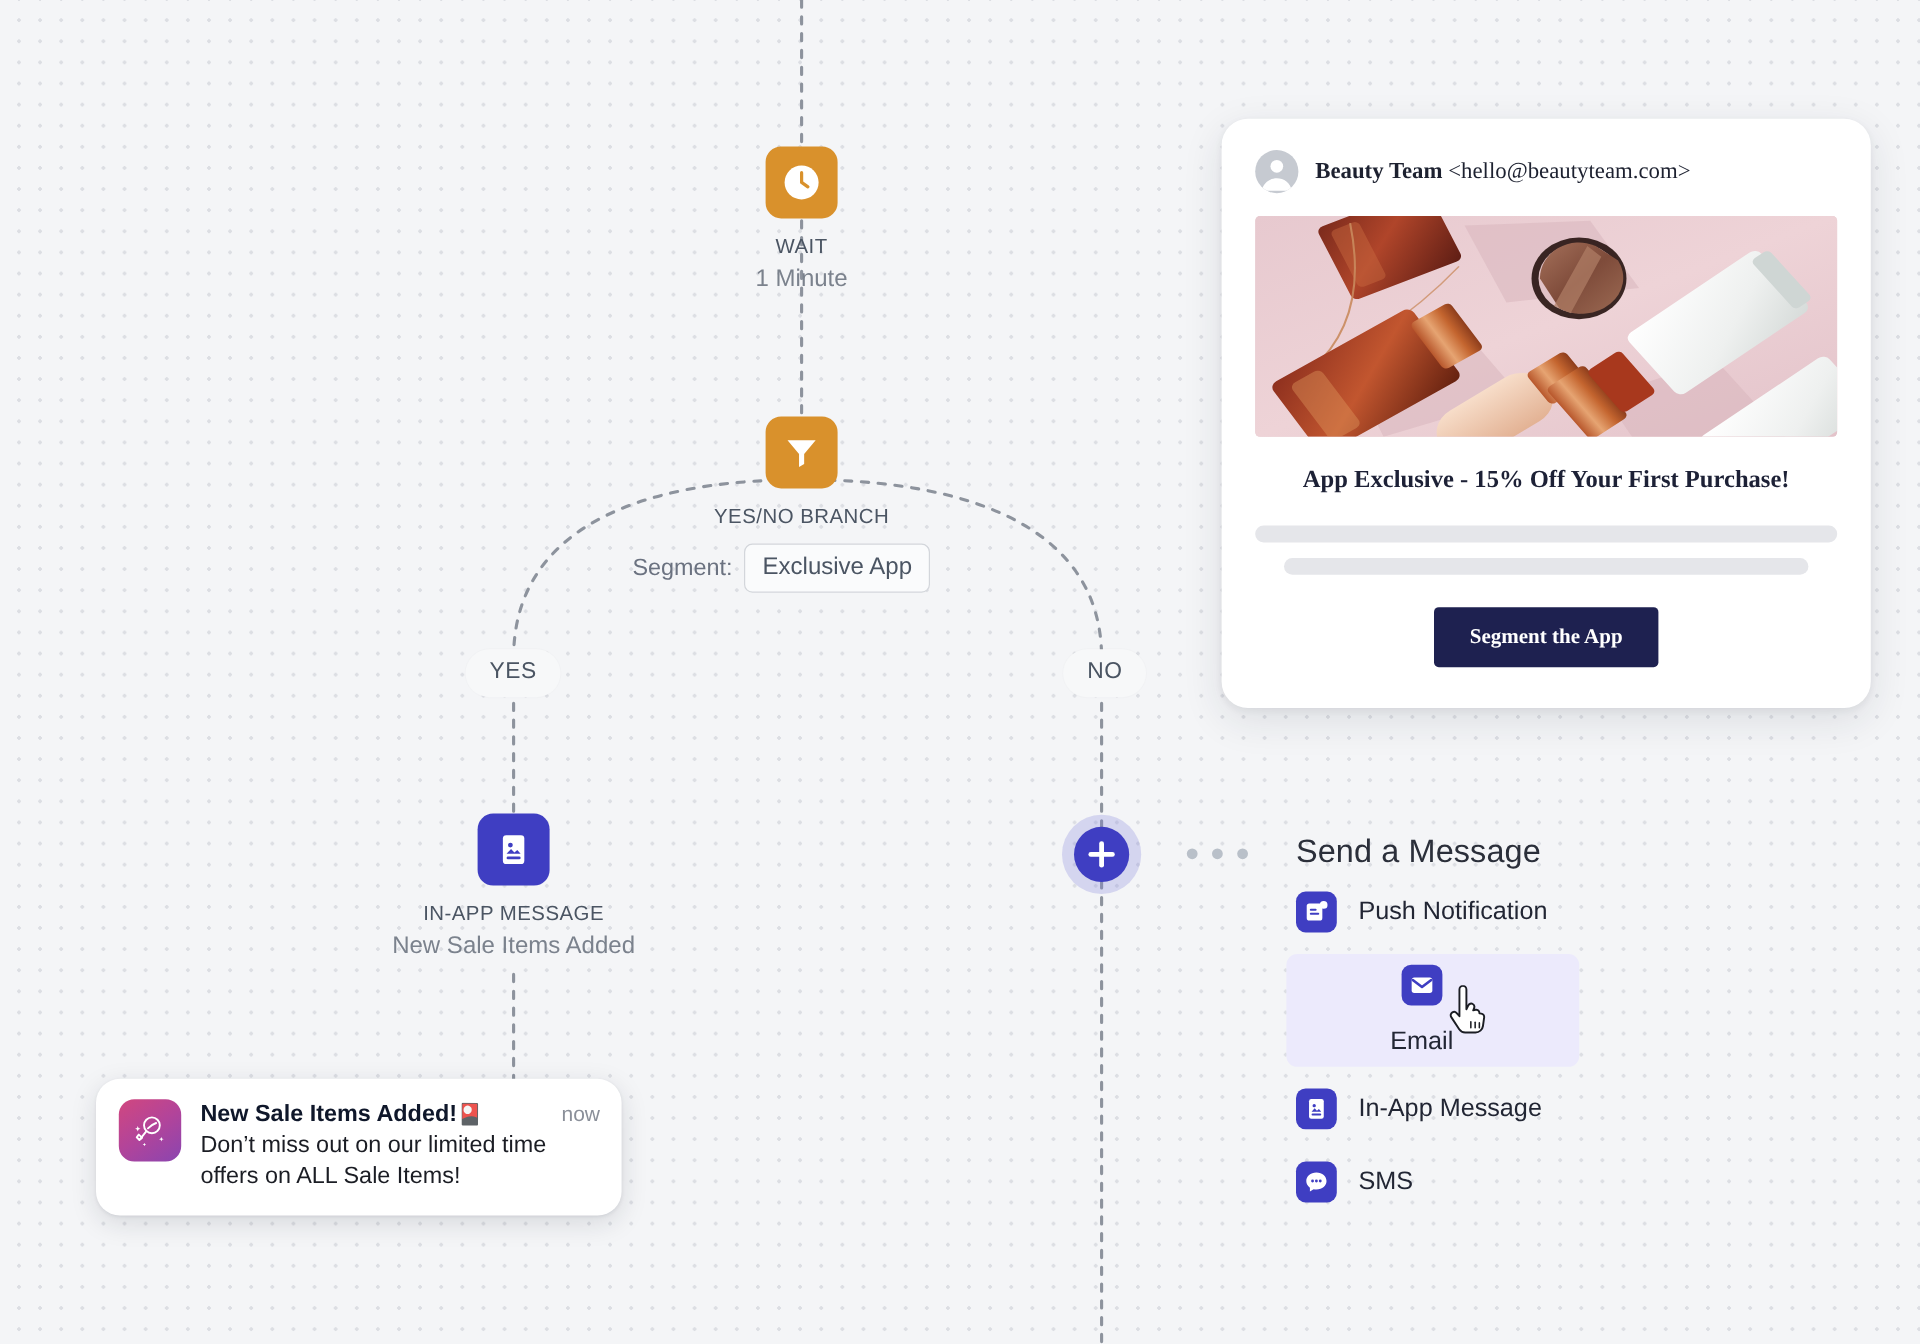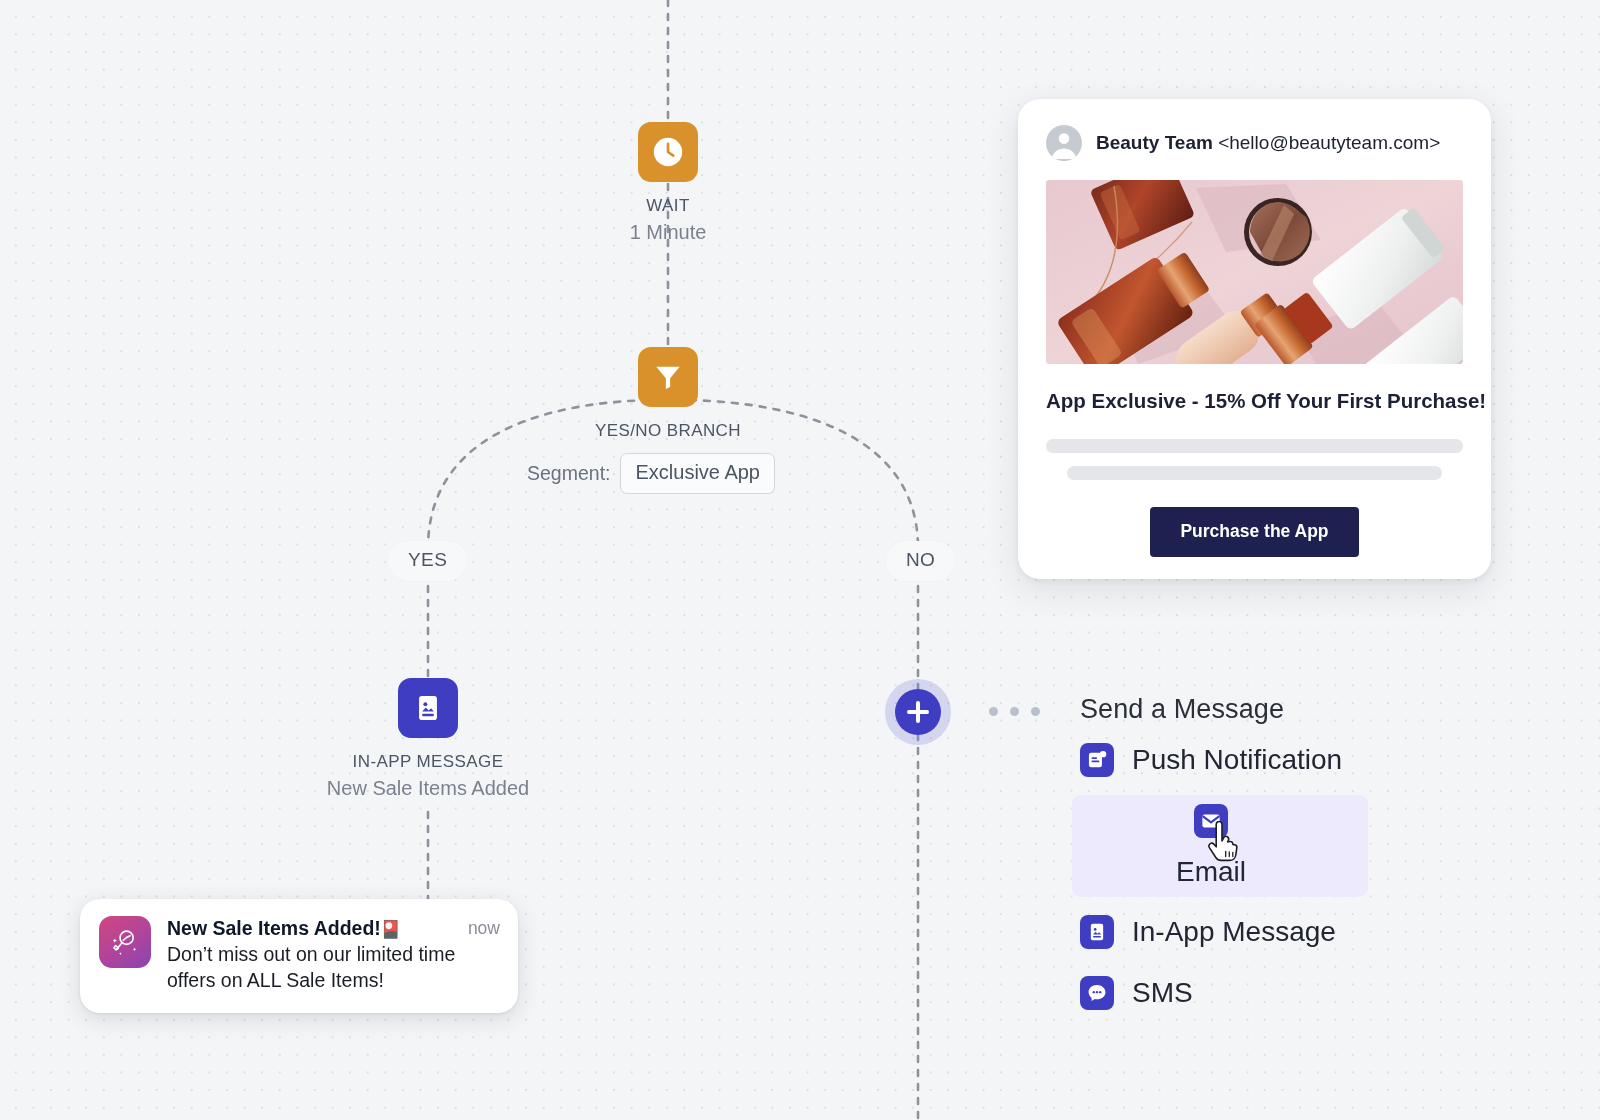--- a/index.html
+++ b/index.html
@@ -83,21 +83,21 @@
     padding: 9px 26px 9px 8px;
     border-radius: 9px;
     margin-top: 9px;
     cursor: pointer;
   }
   .menu-item.active { background: #eceafc; flex-direction: column; }
   .menu-ico {
     width: 34px; height: 34px; border-radius: 8px; background: #3f3ec2;
     display:flex; align-items:center; justify-content:center; flex: 0 0 34px;
   }
-  .menu-label { font-size: 28px; color: #222634; white-space: nowrap; }
+  .menu-label { font-size: 21px; color: #222634; white-space: nowrap; }
 
   
   #hand-cursor { position: absolute; pointer-events: none; }
 
   
   #toast {
     position: absolute;
     background: #fff; border-radius: 20px;
     box-shadow: 0 6px 22px rgba(23,30,48,.13), 0 1px 3px rgba(23,30,48,.08);
     padding: 17px 18px 19px 19px;
@@ -113,22 +113,23 @@
   #toast-title { font-size: 19.5px; font-weight: bold; color: #0f172a; line-height: 1.25; }
   #toast-time { font-size: 17.5px; color: #8a8f99; padding-top: 2px; white-space: nowrap; }
   #toast-text { font-size: 19.5px; color: #1b1d24; line-height: 1.33; margin-top: 2px; }
   .emoji { font-size: 17px; }
 
   
   #email-card {
     position: absolute;
     background: #fff; border-radius: 22px;
     box-shadow: 0 10px 34px rgba(26,33,56,.11), 0 2px 6px rgba(26,33,56,.06);
-    padding: 26px 28px 22px;
-    width: 473px;
+    padding: 26px 28px 34px;
+    width: 541px;
+    font-family: Liberation Serif, serif;
   }
   #email-from-row { display: flex; align-items: center; gap: 14px; }
   #avatar {
     width: 36px; height: 36px; border-radius: 50%; background: #c6cad1;
     flex: 0 0 36px; display:flex; align-items:flex-end; justify-content:center; overflow:hidden;
   }
   #from-text { font-size: 19px; color: #1d2130; white-space: nowrap; }
   #from-text b { font-weight: bold; }
   #from-text span { font-weight: normal; }
 
@@ -409,16 +410,16 @@
 
         <g transform="rotate(-38 372 176)">
           <rect x="322" y="150" width="116" height="56" rx="6" fill="url(#tube)"></rect>
         </g>
       </svg>
     </div>
 
     <div id="email-subject">App Exclusive - 15% Off Your First Purchase!</div>
     <div class="skel" id="skel1"></div>
     <div class="skel" id="skel2"></div>
-    <button id="cta">Purchase the App</button>
+    <button id="cta">Segment the App</button>
   </div>
 
 </div>
 
 </body></html>

